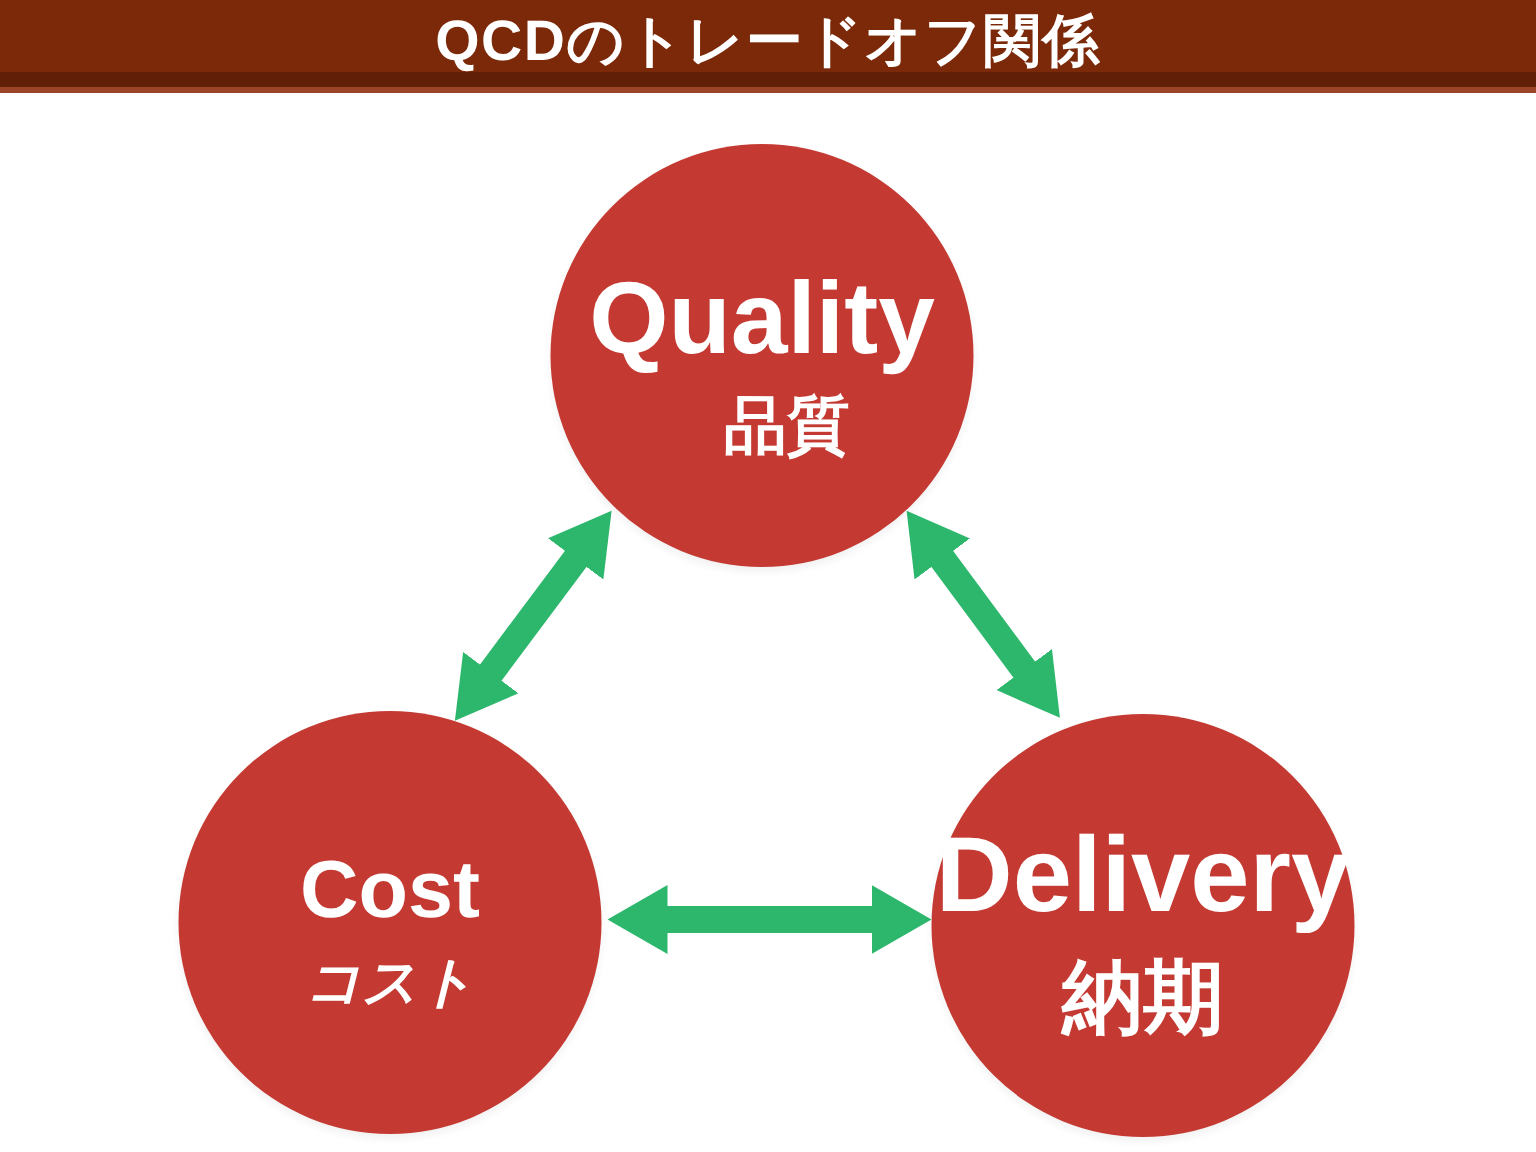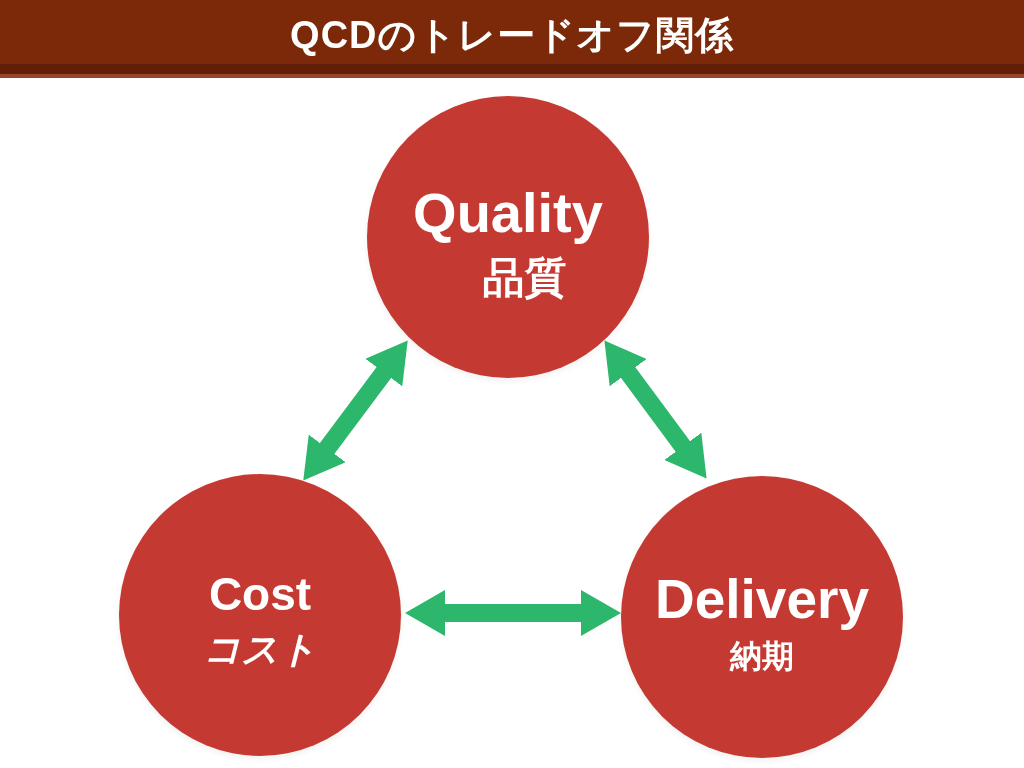--- a/index.html
+++ b/index.html
@@ -21,21 +21,21 @@
   }
   
   .header {
     position: absolute;
     top: 0; left: 0;
     width: 1024px;
     height: 78px;
   }
   .header-main {
     width: 100%;
-    height: 64px;
+    height: 48px;
     display: flex;
     align-items: center;
     justify-content: center;
     padding-top: 6px;
     box-sizing: border-box;
   }
   .header-band { width: 100%; height: 10px; }
   .header-line { width: 100%; height: 4px; }
   .page-title {
     color: #ffffff;
@@ -69,32 +69,32 @@
   }
   .node-quality  { left: 367px; top: 96px; }
   .node-cost     { left: 119px; top: 474px; }
   .node-delivery { left: 621px; top: 476px; }
 
   .node .label-en {
     font-weight: bold;
     line-height: 1.02;
     white-space: nowrap;
   }
-  .node-quality  .label-en { font-size: 56px; }
-  .node-cost     .label-en { font-size: 46px; }
-  .node-delivery .label-en { font-size: 55px; }
+  .node-quality  .label-en { font-size: 68px; }
+  .node-cost     .label-en { font-size: 54px; }
+  .node-delivery .label-en { font-size: 71px; }
 
   .node .label-ja {
     font-weight: bold;
     margin-top: 8px;
     white-space: nowrap;
   }
   .node-quality  .label-ja { font-size: 42px; margin-left: 33px; }
   .node-cost     .label-ja { font-size: 37px; font-style: italic; }
-  .node-delivery .label-ja { font-size: 32px; }
+  .node-delivery .label-ja { font-size: 54px; }
 </style>
 </head>
 <body>
 
 <div class="page">
 
   <div class="header">
     <div class="header-main" style="background: rgb(123, 41, 9);">
       <div class="page-title">QCDのトレードオフ関係</div>
     </div>

